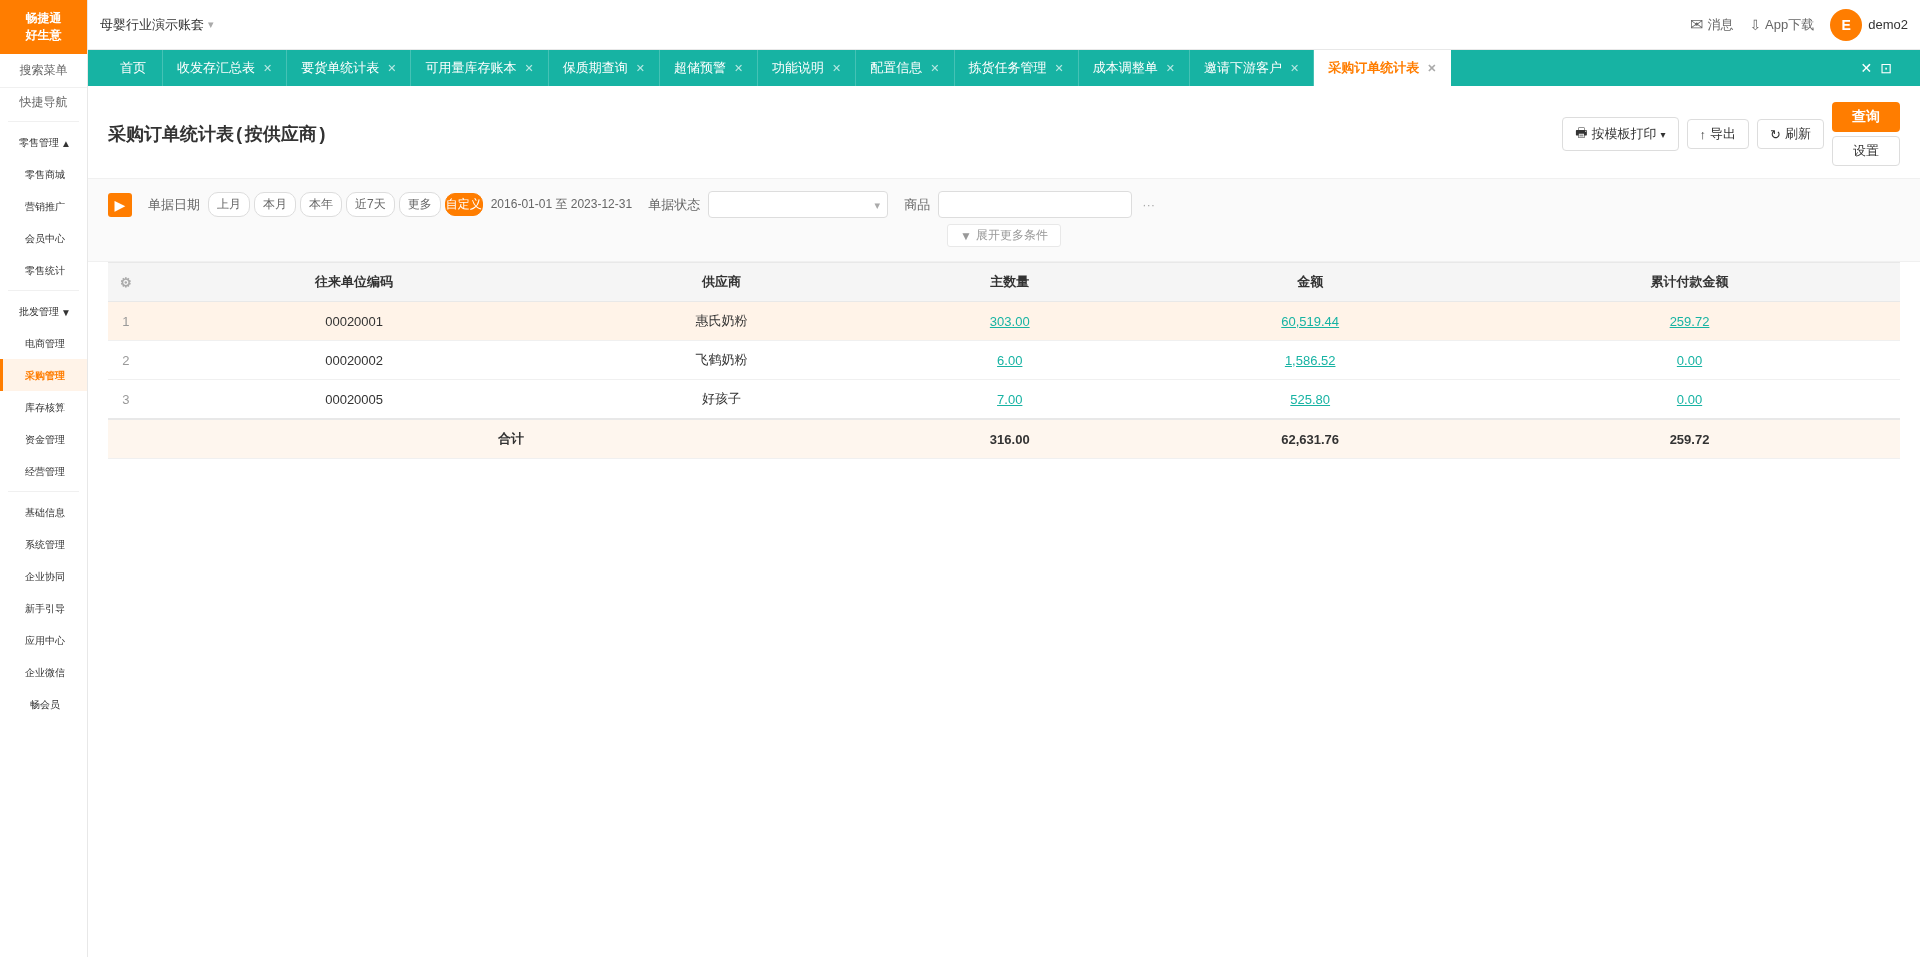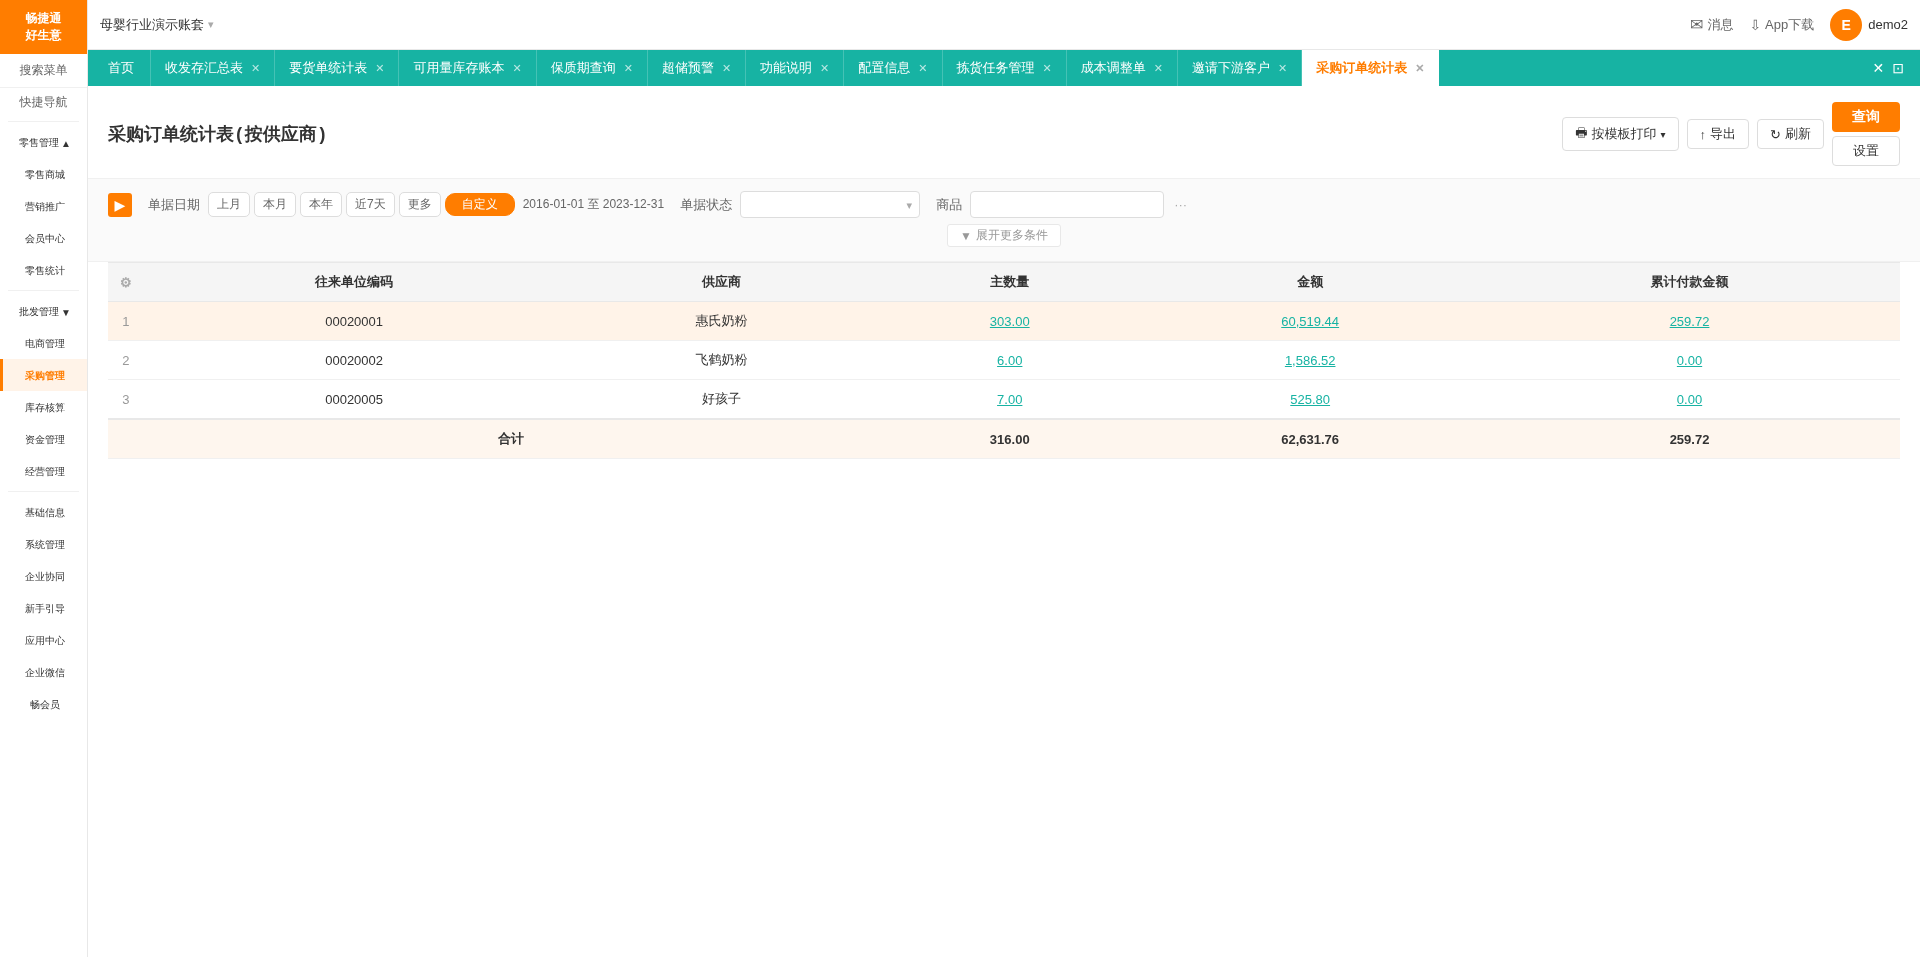--- a/index.html
+++ b/index.html
@@ -22,21 +22,21 @@
     
     .topbar { height: 50px; background: #fff; display: flex; align-items: center; padding: 0 12px; border-bottom: 1px solid #e8e8e8; gap: 8px; }
     .topbar-workspace { flex: 1; display: flex; align-items: center; gap: 4px; color: #666; font-size: 13px; cursor: pointer; }
     .topbar-workspace-text { color: #333; }
     .topbar-actions { display: flex; align-items: center; gap: 16px; margin-left: auto; }
     .topbar-action { display: flex; align-items: center; gap: 4px; color: #666; font-size: 13px; cursor: pointer; }
     .topbar-avatar { width: 32px; height: 32px; border-radius: 50%; background: #ff7d00; display: flex; align-items: center; justify-content: center; color: #fff; font-size: 14px; font-weight: bold; cursor: pointer; overflow: hidden; }
     .topbar-username { color: #333; font-size: 13px; cursor: pointer; }
 
     
-    .tabbar { height: 36px; background: #17b3a3; display: flex; align-items: center; padding: 4px; overflow: hidden; }
+    .tabbar { height: 36px; background: #17b3a3; display: flex; align-items: center; padding: 16px; overflow: hidden; }
     .tab-item { height: 36px; padding: 0 14px; display: flex; align-items: center; gap: 6px; color: #fff; font-size: 13px; cursor: pointer; white-space: nowrap; border-right: 1px solid rgba(255,255,255,0.2); }
     .tab-item.active { background: #fff; color: #ff7d00; font-weight: bold; }
     .tab-item .tab-close { font-size: 11px; color: rgba(255,255,255,0.7); cursor: pointer; margin-left: 2px; }
     .tab-item.active .tab-close { color: #aaa; }
     .tab-home { background: #17b3a3; color: #fff; padding: 0 16px; height: 36px; display: flex; align-items: center; font-size: 13px; cursor: pointer; border-right: 1px solid rgba(255,255,255,0.2); }
     .tab-spacer { flex: 1; }
     .tab-controls { display: flex; align-items: center; gap: 0; padding: 0 8px; }
     .tab-control-btn { color: #fff; font-size: 14px; cursor: pointer; padding: 0 4px; }
 
     
@@ -49,22 +49,22 @@
     .btn-refresh { display: flex; align-items: center; gap: 4px; border: 1px solid #ddd; background: #fff; padding: 5px 12px; border-radius: 4px; font-size: 13px; color: #333; cursor: pointer; }
     .btn-query { background: #ff7d00; color: #fff; border: none; padding: 6px 20px; border-radius: 4px; font-size: 14px; cursor: pointer; font-weight: bold; }
     .btn-settings { border: 1px solid #ddd; background: #fff; padding: 5px 12px; border-radius: 4px; font-size: 13px; color: #333; cursor: pointer; display: block; margin-top: 4px; }
 
     
     .filter-bar { background: #fafafa; padding: 12px 20px; border-bottom: 1px solid #f0f0f0; }
     .filter-row { display: flex; align-items: center; gap: 16px; flex-wrap: wrap; }
     .filter-item { display: flex; align-items: center; gap: 8px; }
     .filter-label { color: #666; font-size: 13px; white-space: nowrap; }
     .filter-date-btns { display: flex; align-items: center; gap: 4px; }
-    .date-btn { padding: 3px 8px; border: 1px solid #ddd; background: #fff; border-radius: 5px; font-size: 12px; color: #666; cursor: pointer; }
-    .date-btn.custom { background: #ff7d00; color: #fff; border-color: #ff7d00; border-radius: 10px; padding: 2px 16px; }
+    .date-btn { padding: 3px 8px; border: 1px solid #ddd; background: #fff; border-radius: 10px; font-size: 12px; color: #666; cursor: pointer; }
+    .date-btn.custom { background: #ff7d00; color: #fff; border-color: #ff7d00; border-radius: 10px; padding: 2px 0; }
     .date-range { color: #666; font-size: 12px; }
     .filter-select { border: 1px solid #ddd; border-radius: 4px; padding: 5px 28px 5px 8px; font-size: 13px; color: #333; background: #fff; appearance: none; cursor: pointer; min-width: 180px; position: relative; }
     .filter-select-wrap { position: relative; display: inline-block; }
     .filter-select-wrap::after { content: '▾'; position: absolute; right: 8px; top: 50%; transform: translateY(-50%); color: #aaa; pointer-events: none; font-size: 11px; }
     .filter-input { border: 1px solid #ddd; border-radius: 4px; padding: 5px 8px; font-size: 13px; color: #333; background: #fff; min-width: 180px; }
     .expand-row { display: flex; justify-content: center; padding: 6px 0 2px; }
     .filter-more-btn { color: #999; font-size: 12px; cursor: pointer; padding: 2px 12px; border: 1px solid #e8e8e8; border-radius: 3px; background: #fff; display: flex; align-items: center; gap: 4px; }
     .toggle-arrow { width: 24px; height: 24px; background: #ff7d00; display: flex; align-items: center; justify-content: center; border-radius: 3px; cursor: pointer; flex-shrink: 0; }
 
     

